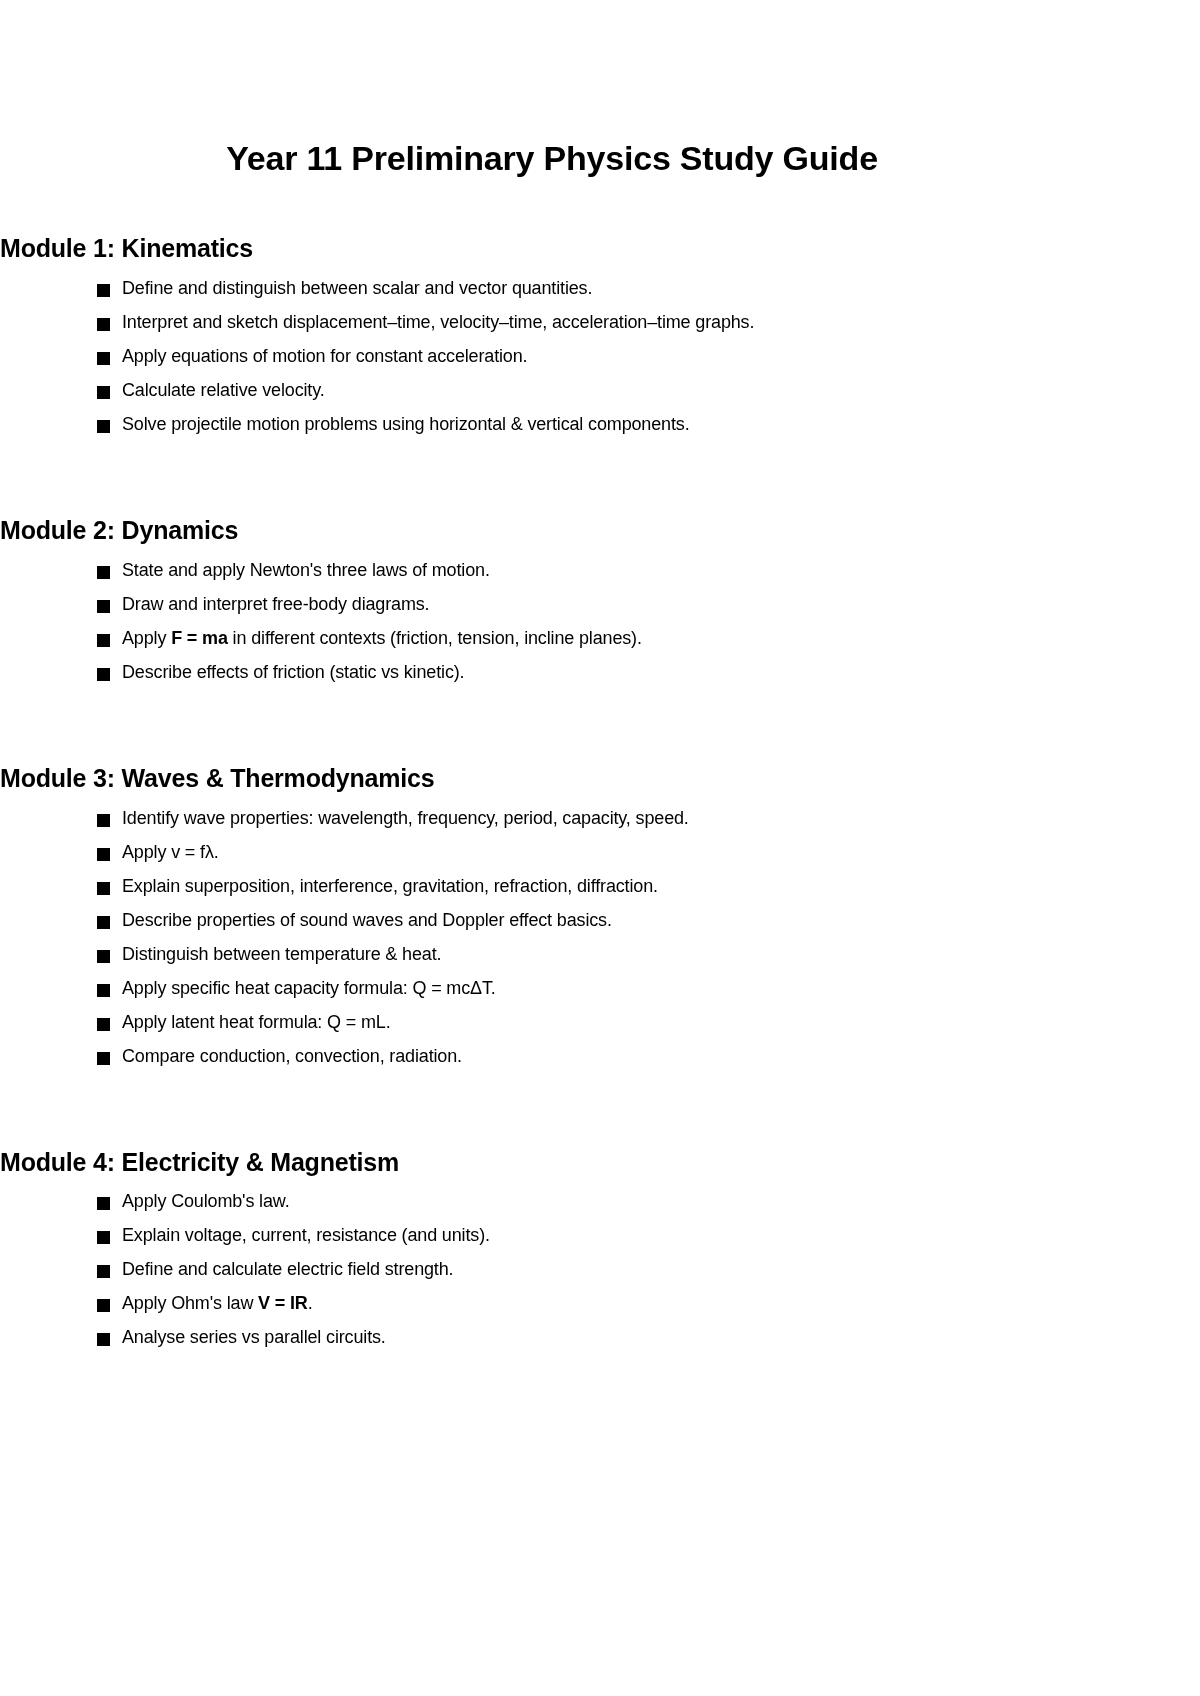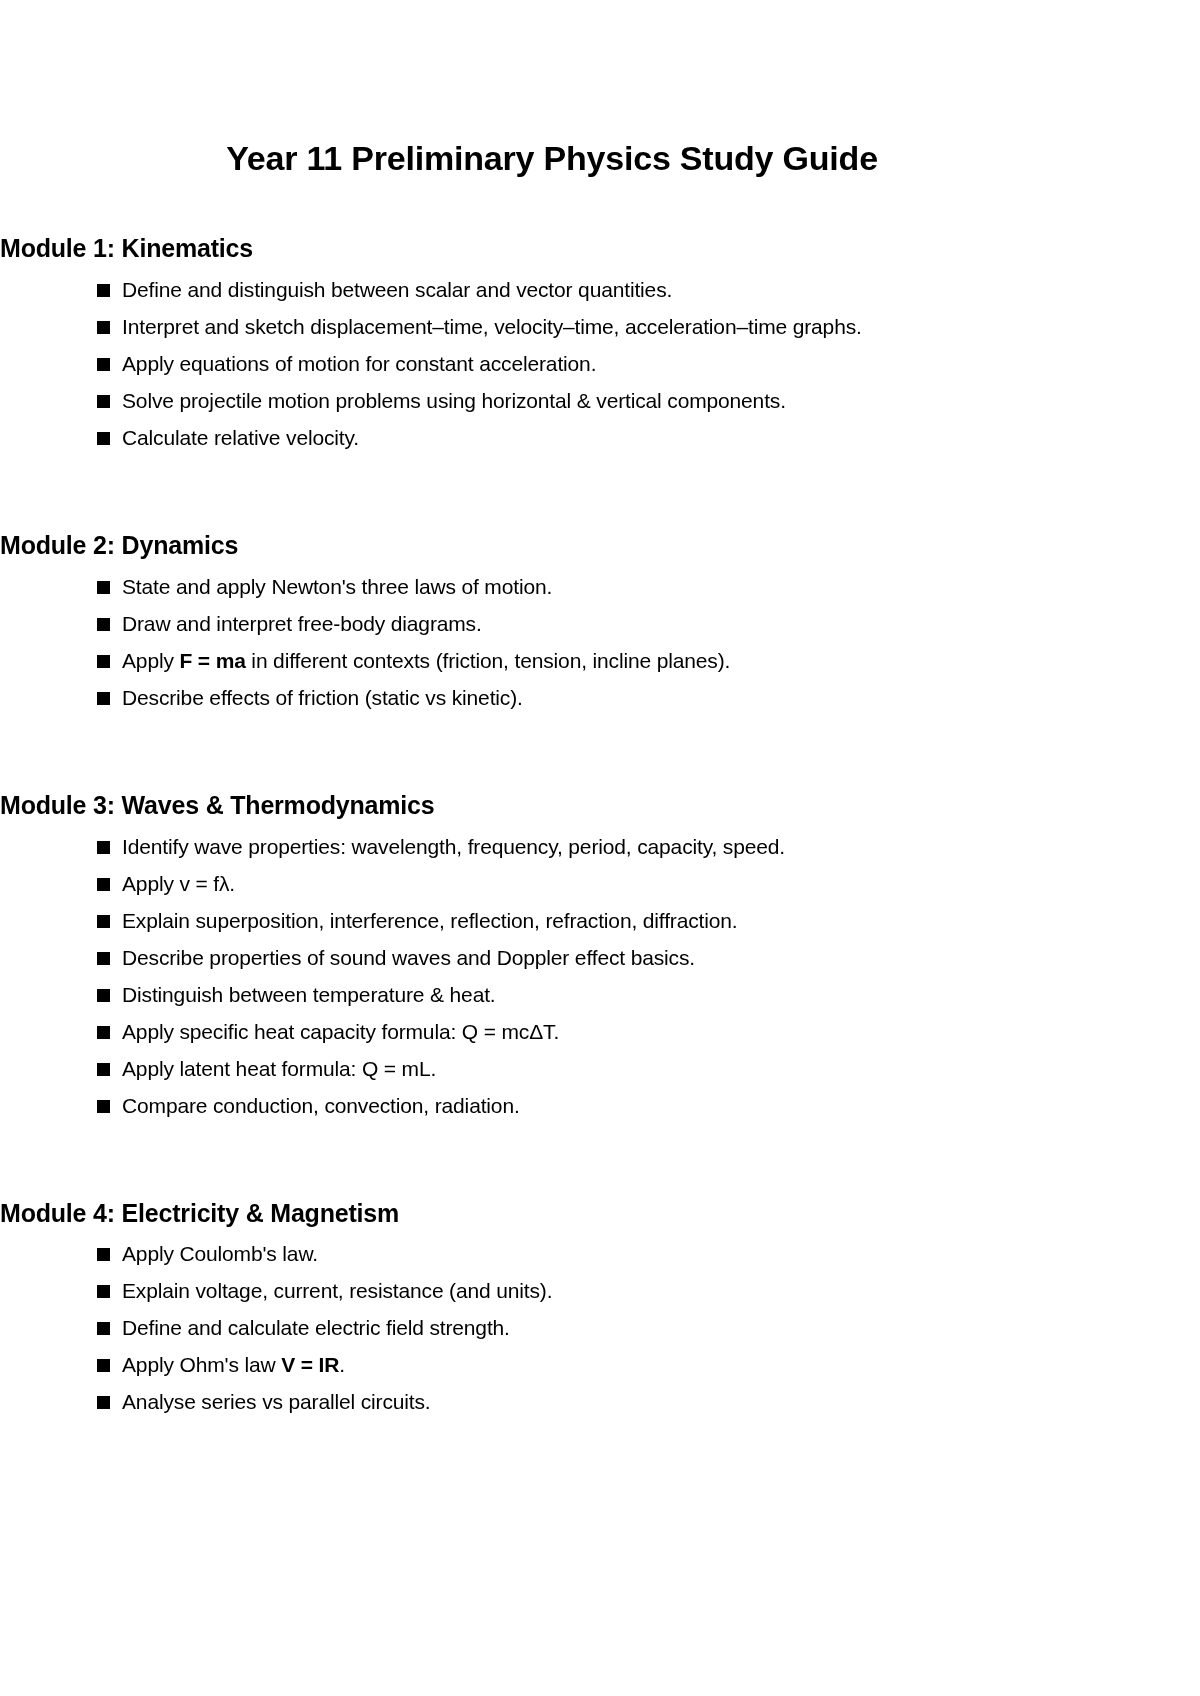--- a/index.html
+++ b/index.html
@@ -55,21 +55,21 @@
 
   .bullet-list {
     list-style: none;
     margin: 0;
     padding: 0;
     padding-top: 16px;
   }
 
   .bullet-item {
     position: relative;
-    font-size: 21px;
+    font-size: 18px;
     line-height: 1.0;
     padding-left: 122px;
     padding-top: 0;
     margin-bottom: 16px;
     white-space: nowrap;
   }
 
   .bullet-marker {
     position: absolute;
     left: 97px;
@@ -106,25 +106,25 @@
       <li class="bullet-item">
         <span class="bullet-marker"></span>
         <span class="bullet-text">Interpret and sketch displacement–time, velocity–time, acceleration–time graphs.</span>
       </li>
       <li class="bullet-item">
         <span class="bullet-marker"></span>
         <span class="bullet-text">Apply equations of motion for constant acceleration.</span>
       </li>
       <li class="bullet-item">
         <span class="bullet-marker"></span>
+        <span class="bullet-text">Calculate relative velocity.</span>
+      </li>
+      <li class="bullet-item">
+        <span class="bullet-marker"></span>
         <span class="bullet-text">Solve projectile motion problems using horizontal &amp; vertical components.</span>
-      </li>
-      <li class="bullet-item">
-        <span class="bullet-marker"></span>
-        <span class="bullet-text">Calculate relative velocity.</span>
       </li>
     </ul>
   </section>
 
   <section class="module module-2">
     <h2 class="module-heading">Module 2: Dynamics</h2>
     <ul class="bullet-list">
       <li class="bullet-item">
         <span class="bullet-marker"></span>
         <span class="bullet-text">State and apply Newton's three laws of motion.</span>
@@ -150,21 +150,21 @@
       <li class="bullet-item">
         <span class="bullet-marker"></span>
         <span class="bullet-text">Identify wave properties: wavelength, frequency, period, capacity, speed.</span>
       </li>
       <li class="bullet-item">
         <span class="bullet-marker"></span>
         <span class="bullet-text">Apply v = fλ.</span>
       </li>
       <li class="bullet-item">
         <span class="bullet-marker"></span>
-        <span class="bullet-text">Explain superposition, interference, reflection, refraction, diffraction.</span>
+        <span class="bullet-text">Explain superposition, interference, gravitation, refraction, diffraction.</span>
       </li>
       <li class="bullet-item">
         <span class="bullet-marker"></span>
         <span class="bullet-text">Describe properties of sound waves and Doppler effect basics.</span>
       </li>
       <li class="bullet-item">
         <span class="bullet-marker"></span>
         <span class="bullet-text">Distinguish between temperature &amp; heat.</span>
       </li>
       <li class="bullet-item">

